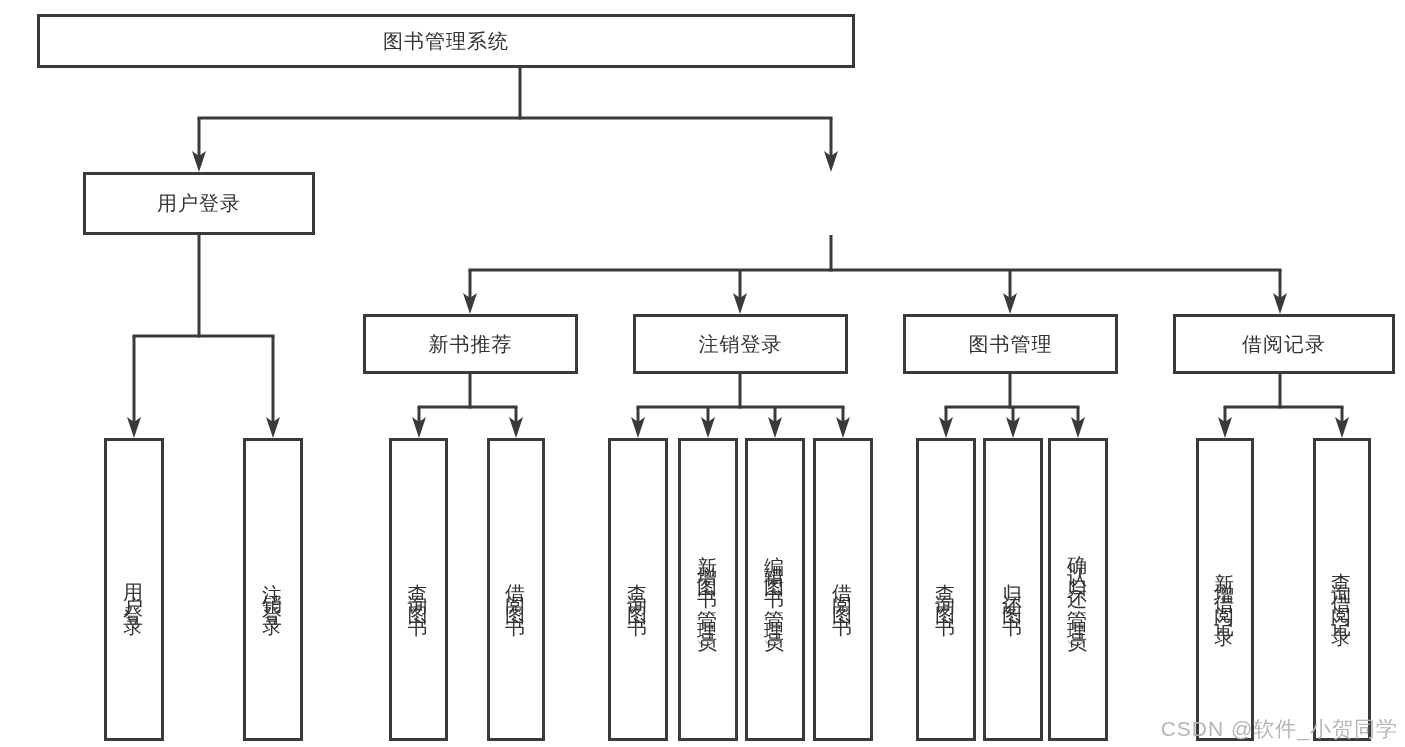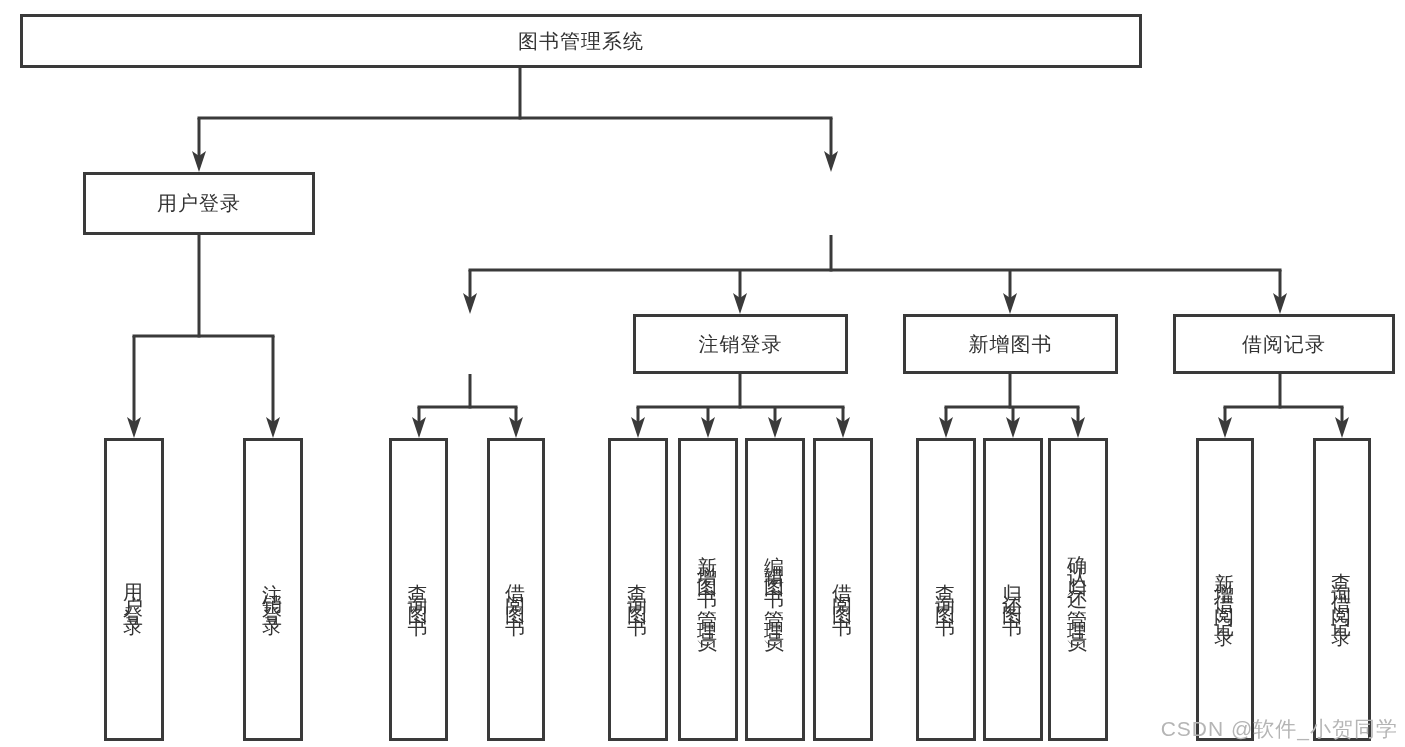--- a/index.html
+++ b/index.html
@@ -129,33 +129,36 @@
         <line x1="1280" y1="374" x2="1280" y2="408.5"></line>
         <line x1="1223.5" y1="407" x2="1343.5" y2="407"></line>
         <line x1="1225" y1="407" x2="1225" y2="424"></line>
         <polygon points="1218,417 1225,422 1232,417 1225,438" stroke="none"></polygon>
         <line x1="1342" y1="407" x2="1342" y2="424"></line>
         <polygon points="1335,417 1342,422 1349,417 1342,438" stroke="none"></polygon>
       </g>
     </g>
   </svg>
 
-  <div class="box" style="left:20px;top:14px;width:1122px;height:54px">
+  <div class="box" style="left:37px;top:14px;width:818px;height:54px">
     <span class="hlabel">图书管理系统</span>
   </div>
 
   <div class="box" style="left:83px;top:172px;width:232px;height:63px">
     <span class="hlabel">用户登录</span>
   </div>
 
+  <div class="box" style="left:363px;top:314px;width:215px;height:60px">
+    <span class="hlabel">新书推荐</span>
+  </div>
   <div class="box" style="left:633px;top:314px;width:215px;height:60px">
     <span class="hlabel">注销登录</span>
   </div>
   <div class="box" style="left:903px;top:314px;width:215px;height:60px">
-    <span class="hlabel">新增图书</span>
+    <span class="hlabel">图书管理</span>
   </div>
   <div class="box" style="left:1173px;top:314px;width:222px;height:60px">
     <span class="hlabel">借阅记录</span>
   </div>
 
   <div class="box" style="left:104px;top:438px;width:60px;height:303px">
     <span class="vlabel">用户登录</span>
   </div>
   <div class="box" style="left:243px;top:438px;width:60px;height:303px">
     <span class="vlabel">注销登录</span>

